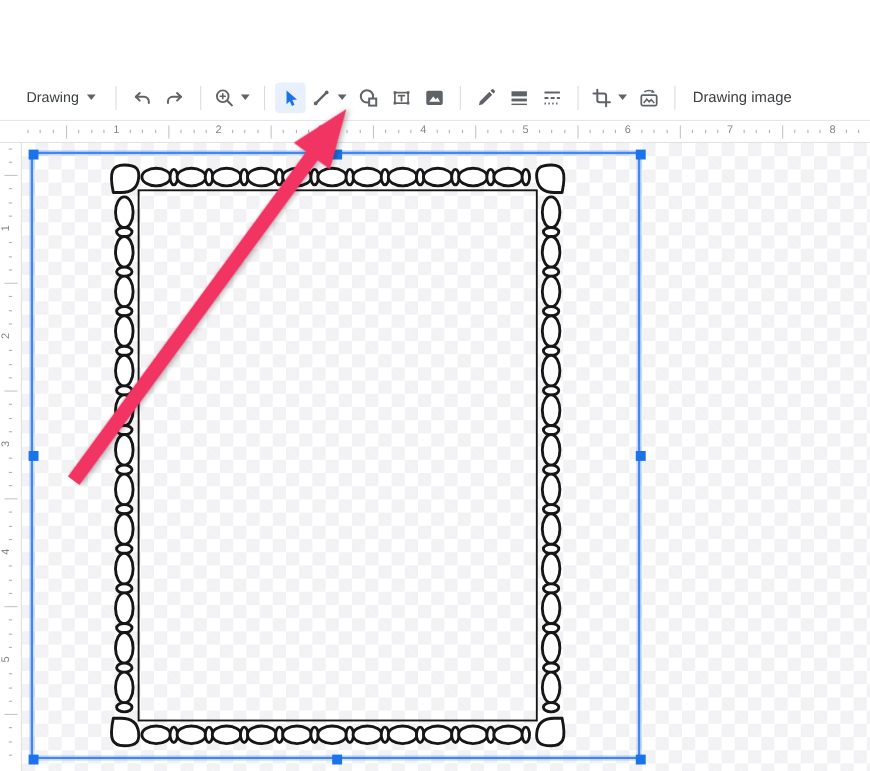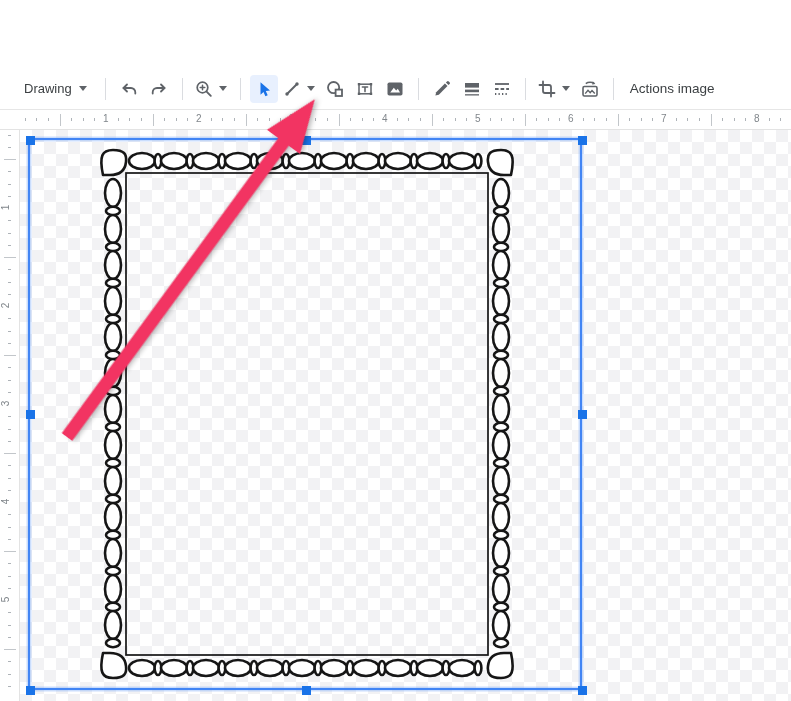--- a/index.html
+++ b/index.html
@@ -171,21 +171,21 @@
     <button class="tbtn">
       <svg class="icon" width="20" height="20" viewBox="0 0 20 20">
         <rect x="3" y="7.5" width="14" height="9.5" rx="1.4" fill="none" stroke="#5f6368" stroke-width="1.6"></rect>
         <path d="M5.2 14.6 L8 11.2 L10.2 13.6 L12 11.6 L14.8 14.6" fill="none" stroke="#5f6368" stroke-width="1.4"></path>
         <path d="M5.8 4.6 a5.6 3.6 0 0 1 8.6 0" fill="none" stroke="#5f6368" stroke-width="1.5"></path>
         <path d="M13 2.6 L15.3 5 L12 5.6 Z" fill="#5f6368"></path>
       </svg>
     </button>
     <div class="tsep"></div>
 
-    <button class="replace-btn">Actions image</button>
+    <button class="replace-btn">Drawing image</button>
   </div>
 
   <div class="corner-box"></div>
   <div class="h-ruler" id="h-ruler">
       <div class="tick" style="left: 4.625px;"></div>
       <div class="tick" style="left: 16.25px;"></div>
       <div class="tick" style="left: 27.875px;"></div>
       <div class="tick tall" style="left: 39.5px;"></div>
       <div class="tick" style="left: 51.125px;"></div>
       <div class="tick" style="left: 62.75px;"></div>

